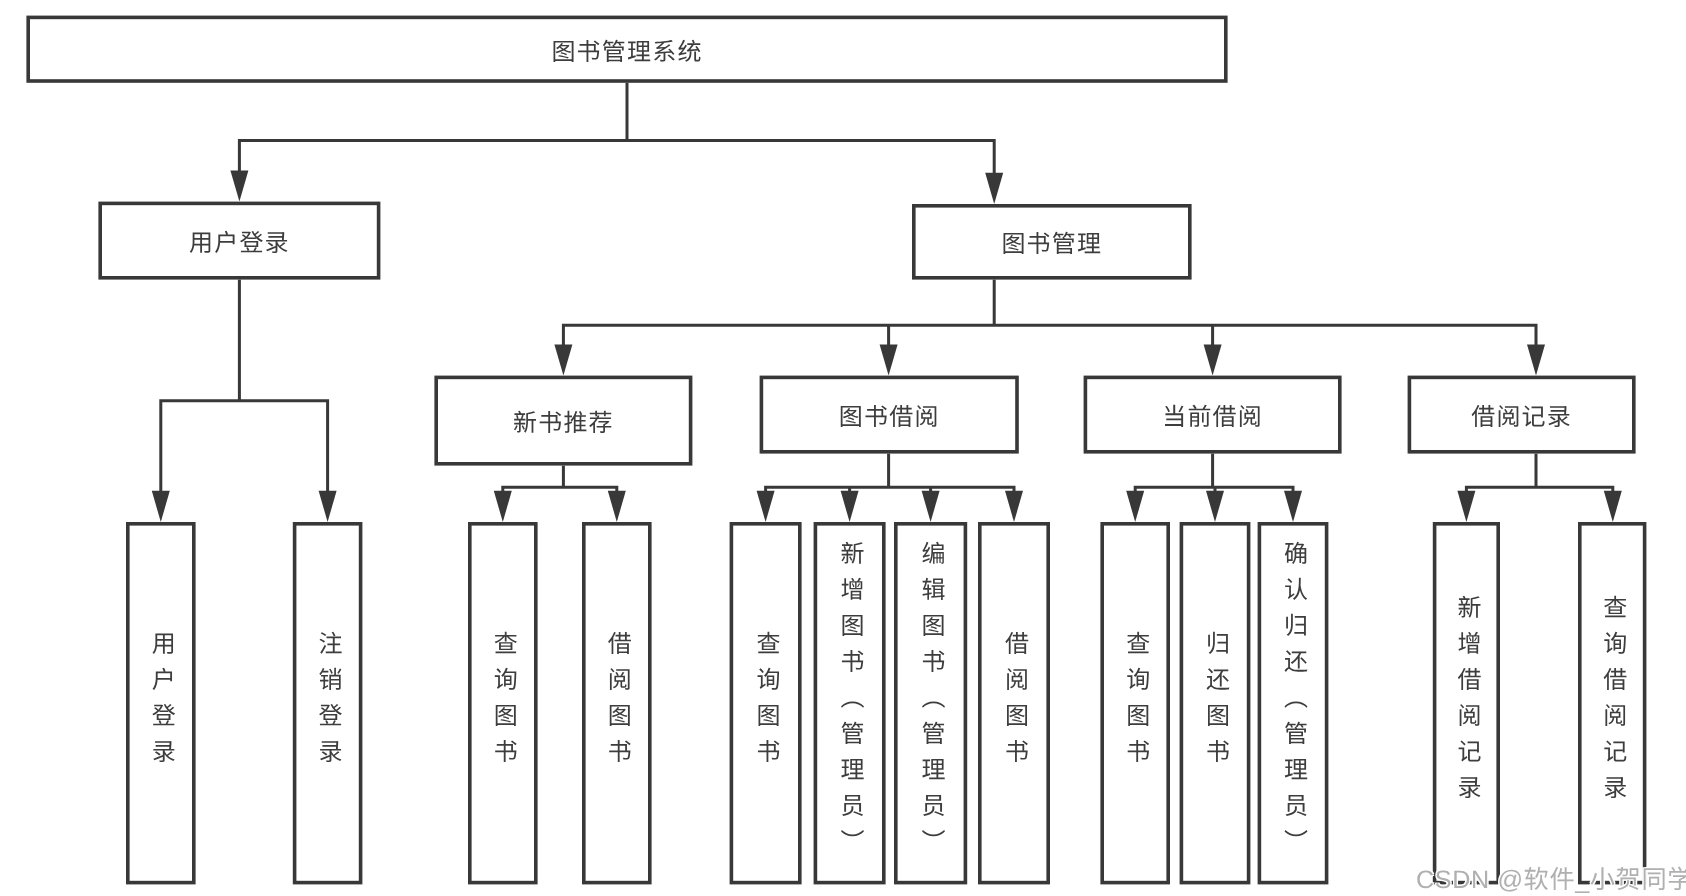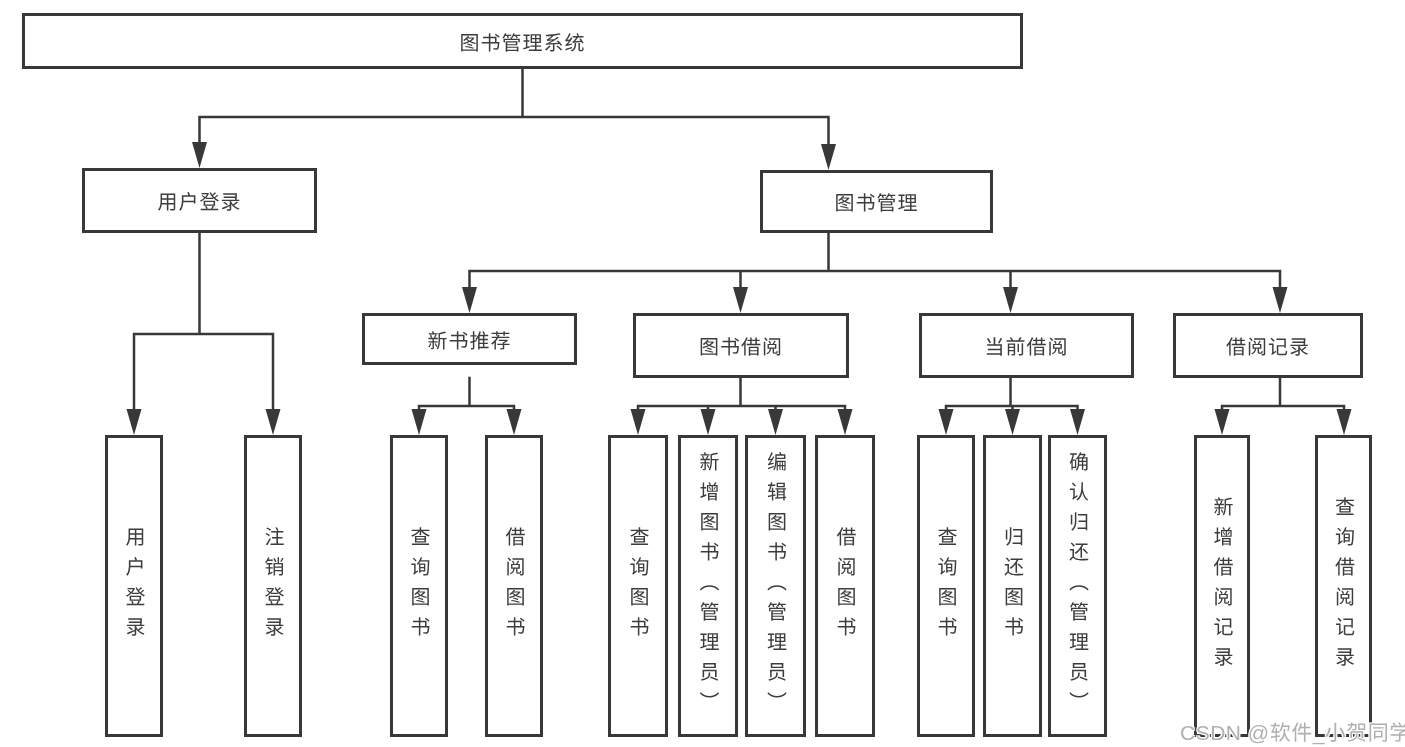--- a/index.html
+++ b/index.html
@@ -109,27 +109,27 @@
     <span>图书管理系统</span>
   </div>
 
   <div class="node" style="left:82px; top:168px; width:235px; height:65px;">
     <span>用户登录</span>
   </div>
   <div class="node" style="left:712px; top:170px; width:233px; height:63px;margin-left:48px;">
     <span>图书管理</span>
   </div>
 
-  <div class="node" style="left:362px; top:313px; width:215px; height:52px;">
+  <div class="node" style="left:362px; top:313px; width:215px; height:75px;">
     <span>新书推荐</span>
   </div>
   <div class="node" style="left:633px; top:313px; width:216px; height:65px;">
     <span>图书借阅</span>
   </div>
-  <div class="node" style="left:903px; top:313px; width:215px; height:65px;margin-left:16px;">
+  <div class="node" style="left:903px; top:313px; width:215px; height:65px;">
     <span>当前借阅</span>
   </div>
   <div class="node" style="left:1173px; top:313px; width:190px; height:65px;">
     <span>借阅记录</span>
   </div>
 
   <div class="node leaf" style="left:105px; top:435px; width:58px; height:302px;">
     <span class="vtext">用户登录</span>
   </div>
   <div class="node leaf" style="left:244px; top:435px; width:58px; height:302px;">

